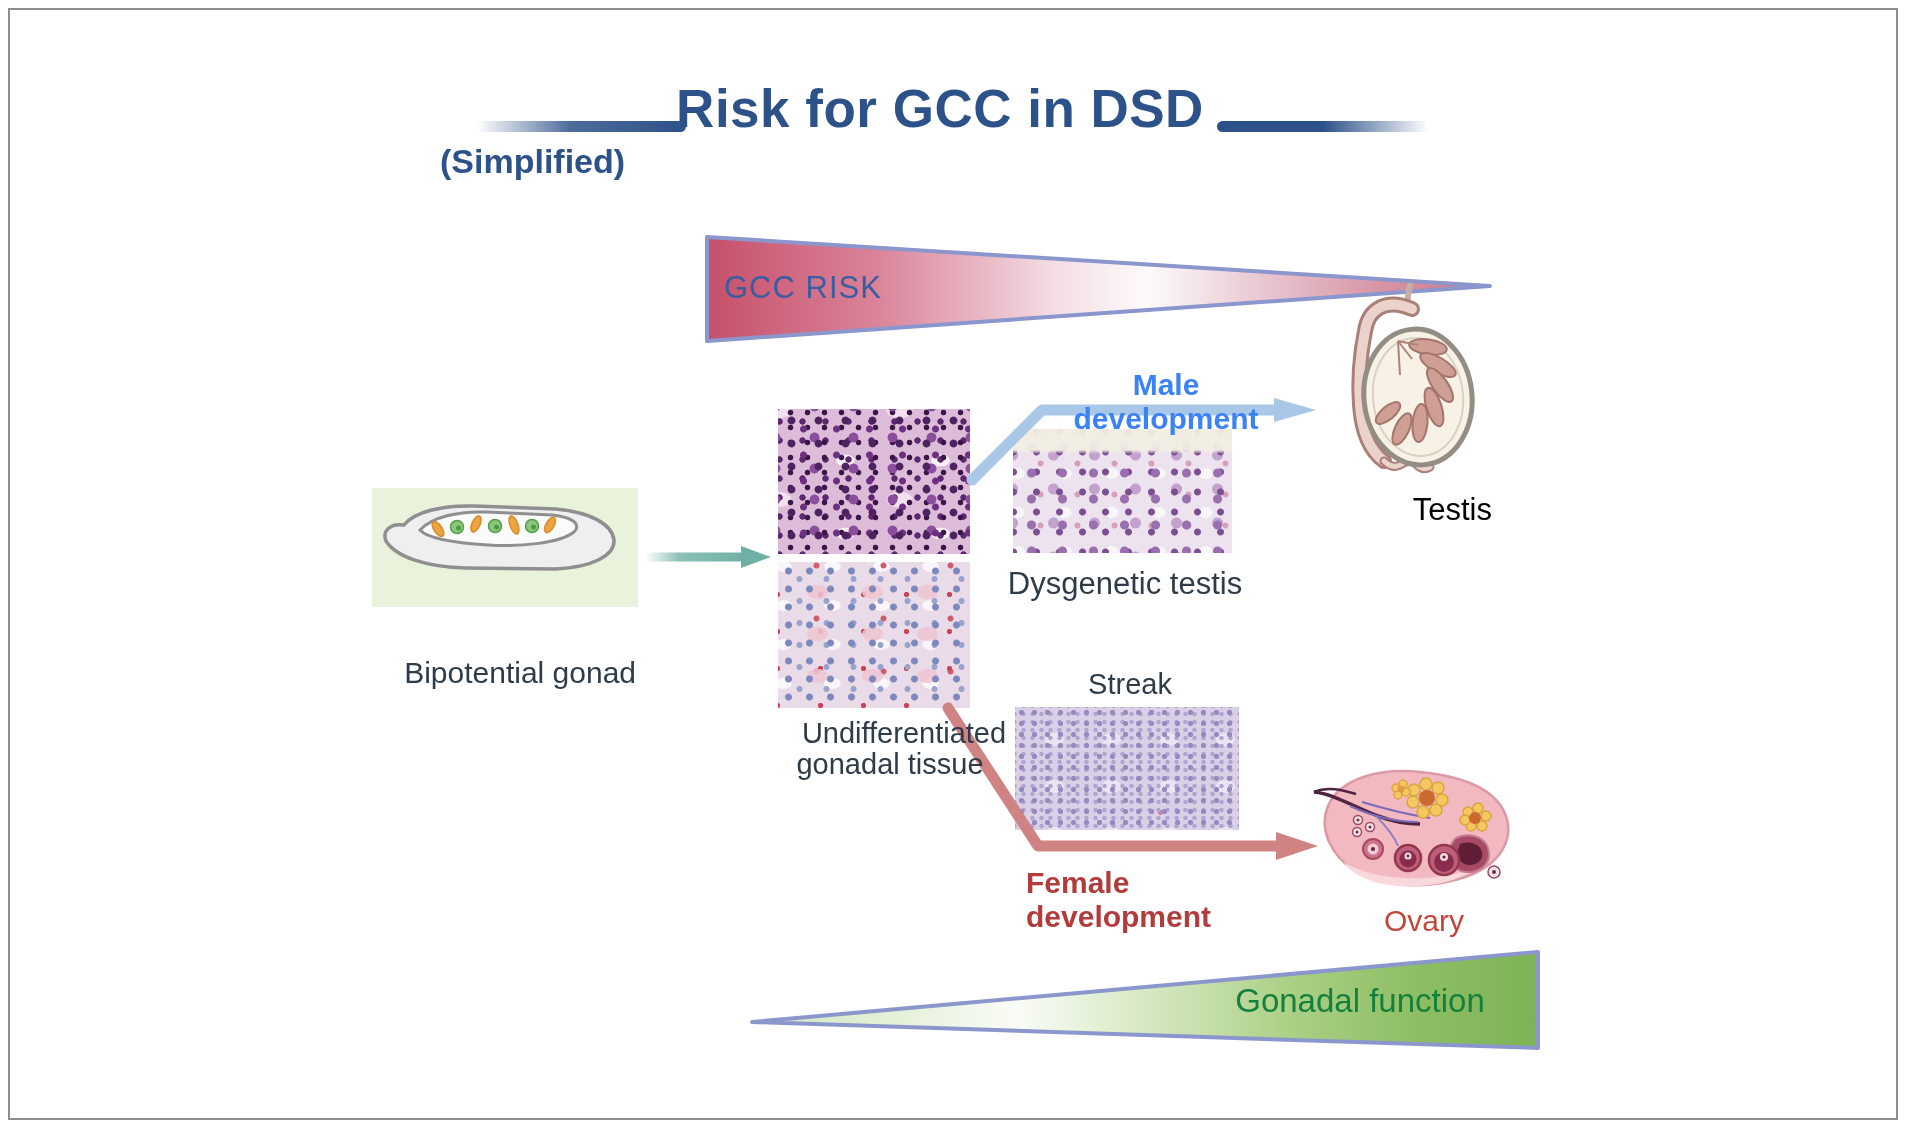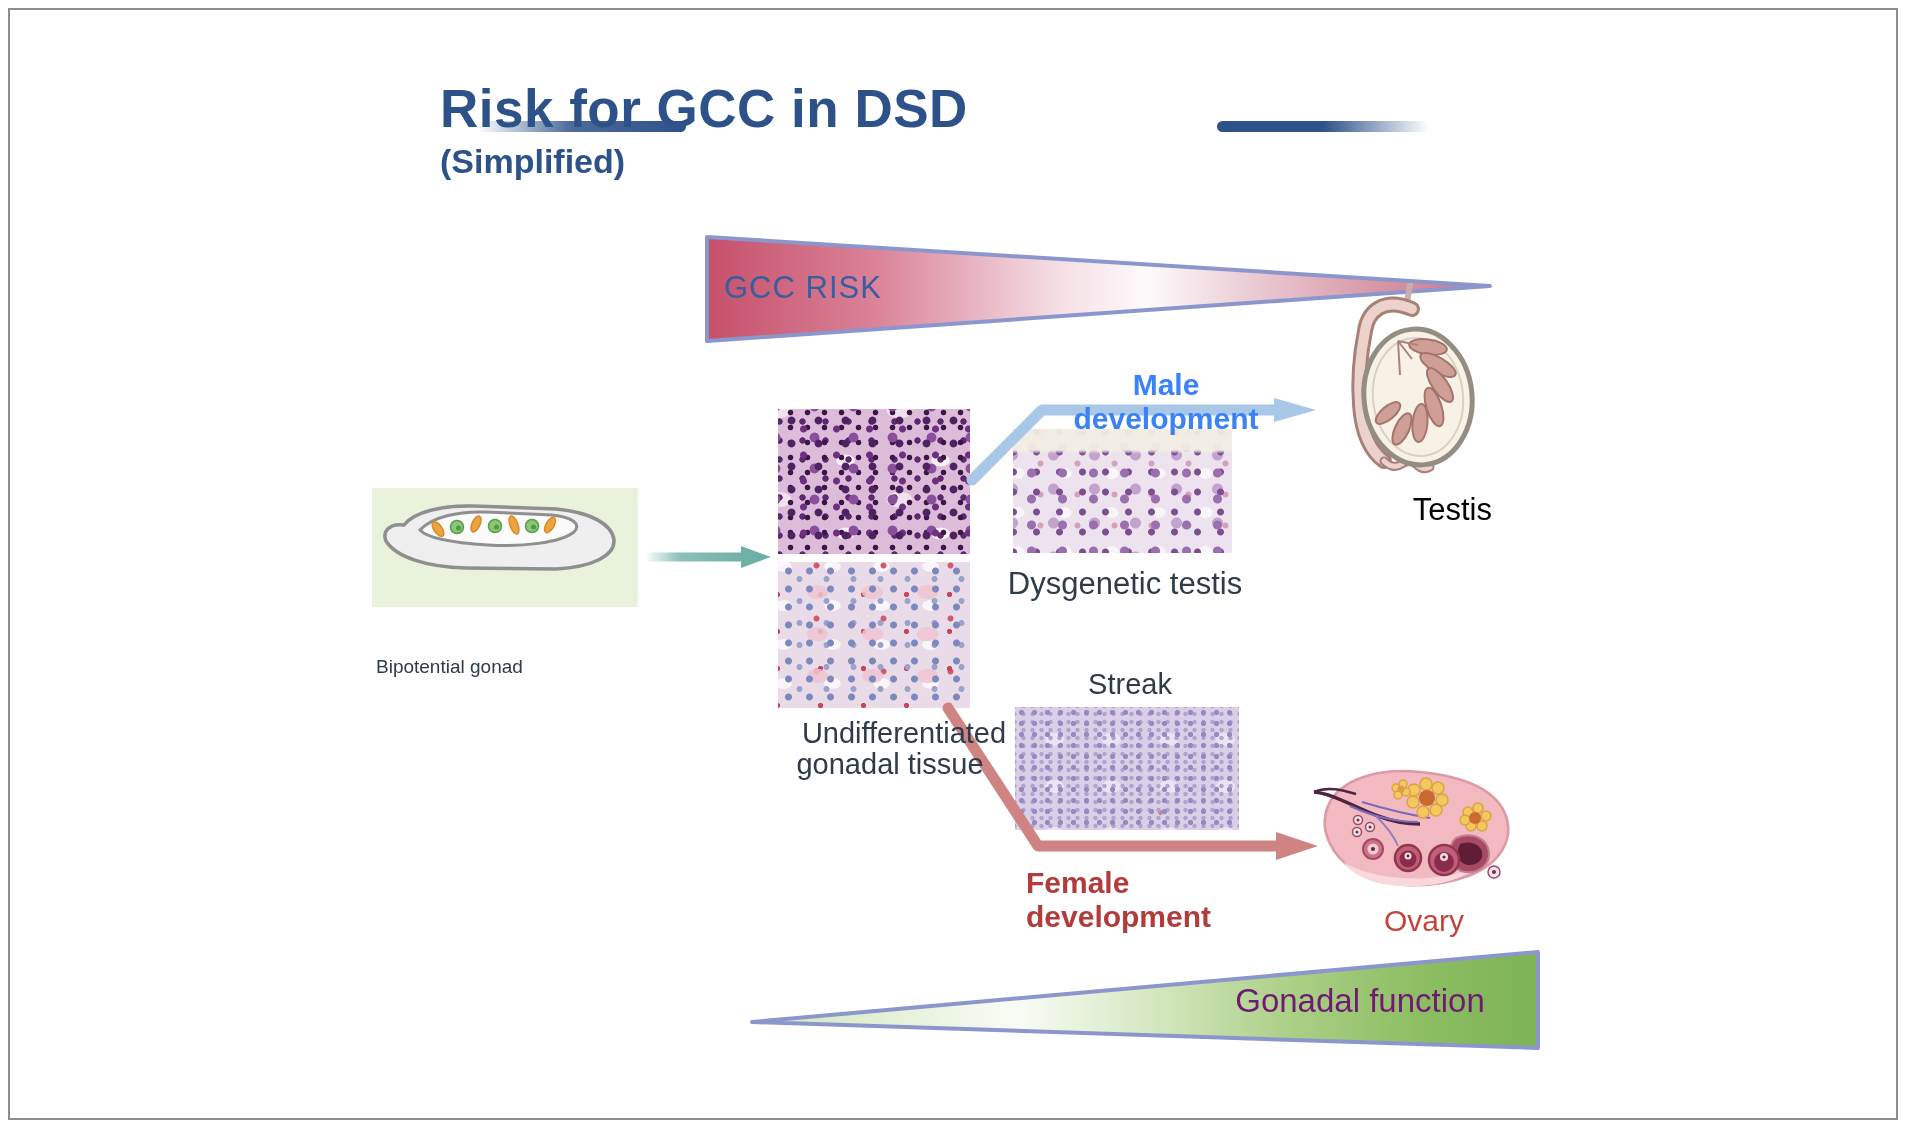--- a/index.html
+++ b/index.html
@@ -6,48 +6,48 @@
   body{
     width:1908px;height:1134px;position:relative;background:#ffffff;
     font-family:"Liberation Sans", sans-serif;overflow:hidden;
   }
   .abs{position:absolute;}
   .frame{
     left:8px;top:8px;width:1886px;height:1108px;
     border:2px solid #8e8e8e;background:#ffffff;
   }
   .title-main{
-    left:440px;top:78px;width:1000px;
+    left:440px;top:78px;width:1000px;text-align:center;
     font-size:53px;font-weight:bold;color:#2d5289;letter-spacing:0.5px;
   }
   .title-sub{
     left:440px;top:142px;width:1000px;text-align:left;
     font-size:34px;font-weight:bold;color:#2d5289;
   }
   .line-left{
     left:477px;top:121px;width:209px;height:11px;border-radius:6px;
     background:linear-gradient(90deg, rgba(45,82,137,0) 0%, rgba(45,82,137,0.85) 45%, #2d5289 100%);
   }
   .line-right{
     left:1217px;top:121px;width:212px;height:11px;border-radius:6px;
     background:linear-gradient(90deg, #2d5289 0%, #2d5289 50%, rgba(45,82,137,0) 100%);
   }
   .gcc-risk-label{
     left:724px;top:270px;font-size:31px;color:#3a5ca0;letter-spacing:1px;
   }
   .gonadal-fn-label{
     left:1205px;top:982px;width:310px;text-align:center;
-    font-size:33px;color:#701a75;
+    font-size:33px;color:#15803d;
   }
   .dark-label{color:#2e3b49;}
   .bipotential-panel{
     left:372px;top:488px;width:266px;height:119px;background:#e9f2db;
   }
   .bipotential-label{
-    left:376px;top:656px;width:260px;text-align:left;font-size:19px;
+    left:376px;top:656px;width:260px;text-align:right;font-size:30px;
   }
   .undiff-label1{left:784px;top:717px;width:240px;text-align:center;font-size:29px;}
   .undiff-label2{left:770px;top:748px;width:240px;text-align:center;font-size:29px;}
   .dysg-label{left:1005px;top:566px;width:240px;text-align:center;font-size:31px;}
   .streak-label{left:1030px;top:668px;width:200px;text-align:center;font-size:29px;}
   .male-label{
     left:1036px;top:368px;width:260px;text-align:center;
     font-size:30px;font-weight:bold;color:#3b82f6;
   }
   .female-label{

